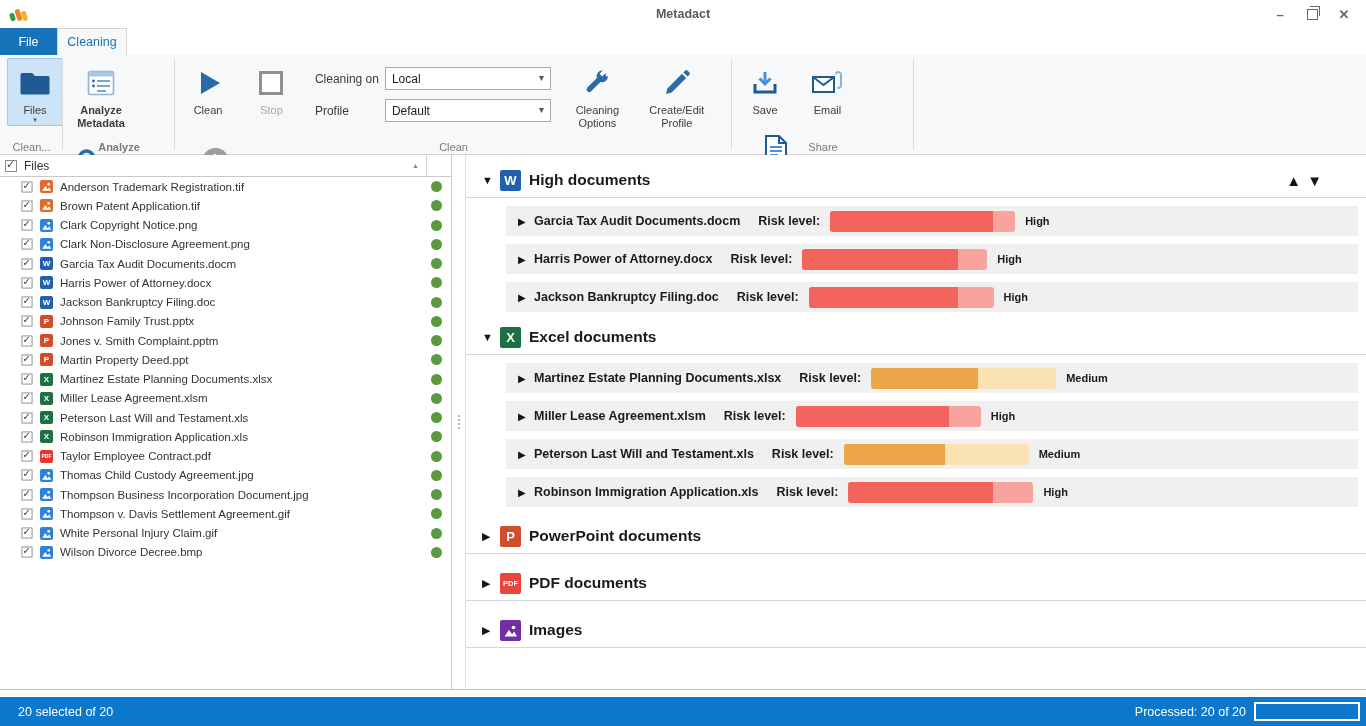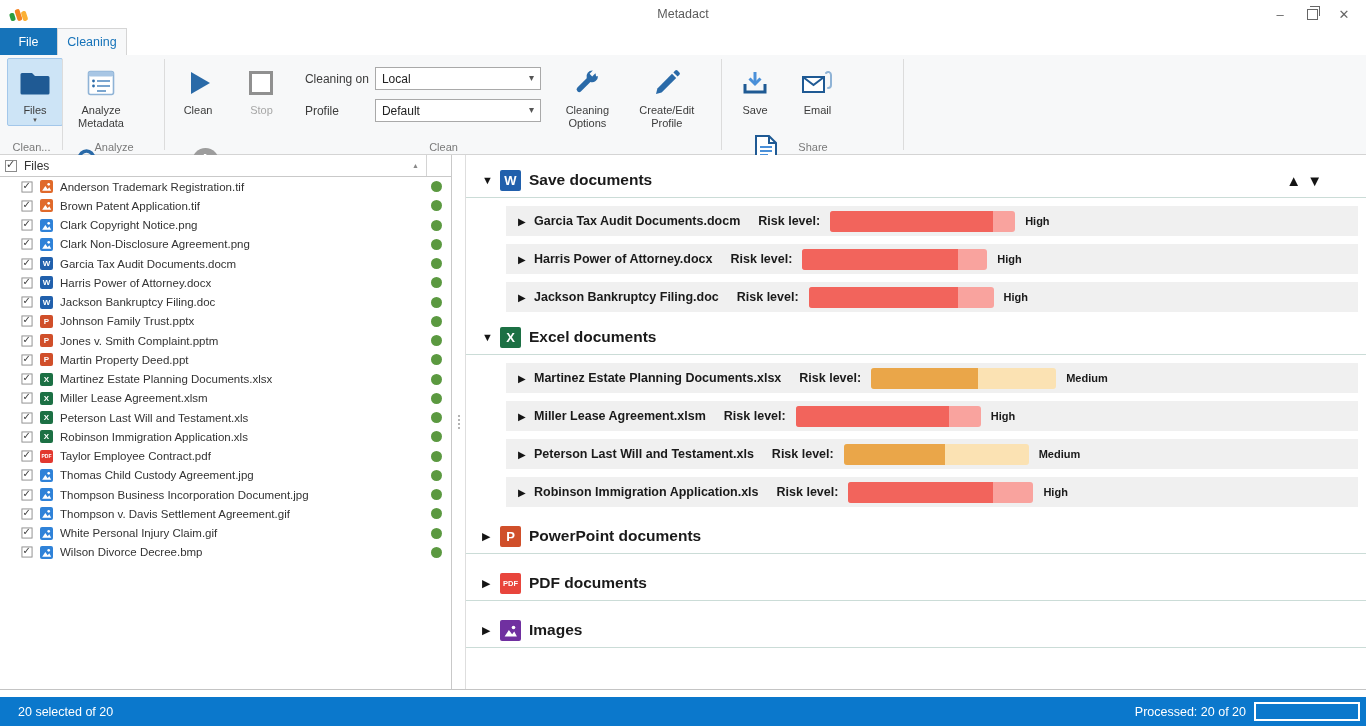--- a/index.html
+++ b/index.html
@@ -1,21 +1,21 @@
 <!DOCTYPE html>
 <html><head>
 <meta charset="utf-8">
 <style>
   html,body{margin:0;padding:0;background:#e8e8e8;}
   .app{position:relative;width:1366px;height:726px;background:#ffffff;
        font-family:"Liberation Sans",sans-serif;overflow:hidden;
        -webkit-font-smoothing:antialiased;color:#333;}
 
   
-  .titlebar{position:absolute;top:0;left:0;right:0;height:28px;background:#fff;}
+  .titlebar{position:absolute;top:0;left:0;right:0;height:28px;background:#fff;font-weight:bold;}
   .app-logo{position:absolute;left:10px;top:7px;width:22px;height:15px;}
   .app-logo i{position:absolute;bottom:1px;border-radius:2px;display:block;}
   .app-logo .b1{left:0;width:5px;height:8px;background:#2f9e41;transform:rotate(-18deg);}
   .app-logo .b2{left:6px;width:5px;height:12px;background:#f58220;transform:rotate(-18deg);}
   .app-logo .b3{left:12px;width:5px;height:10px;background:#fbb034;transform:rotate(-18deg);}
   .win-title{position:absolute;top:7px;left:0;right:0;text-align:center;font-size:12.5px;color:#5b5b5b;}
   .win-controls{position:absolute;top:0;right:8px;height:28px;display:flex;align-items:center;gap:4px;}
   .win-btn{width:28px;height:24px;display:flex;align-items:center;justify-content:center;
            color:#666;font-size:13px;cursor:default;}
   .restore-glyph{position:relative;width:9px;height:9px;border:1px solid #666;background:#fff;}
@@ -159,21 +159,21 @@
               <path d="M2 3h10l3 3h13a1.5 1.5 0 0 1 1.5 1.5V23a1.5 1.5 0 0 1-1.5 1.5H2A1.5 1.5 0 0 1 .5 23V4.5A1.5 1.5 0 0 1 2 3z" fill="#1f5a94"></path>
             </svg>
         </div>
         <div class="blabel">Files</div>
         <div style="font-size:7px;color:#555;line-height:6px;">▾</div>
       </div>
       <div class="gcaption">Clean...</div>
       <div class="gsep"></div>
     </div>
 
-    <div class="rgroup" style="width:102px;">
+    <div class="rgroup" style="width:112px;font-weight:bold;">
       <div class="btn-big" style="width:54px;margin-left:6px;">
         <div class="bicon">
           <svg width="28" height="26" viewBox="0 0 28 26">
               <rect x="1.5" y="1.5" width="25" height="23" rx="2" fill="#fff" stroke="#8fb3d6" stroke-width="1.6"></rect>
               <rect x="1.5" y="1.5" width="25" height="5" rx="2" fill="#a8c6e4"></rect>
               <circle cx="6.5" cy="11" r="1.4" fill="#2a6aa8"></circle>
               <rect x="10" y="10" width="13" height="2" fill="#7aa5cf"></rect>
               <circle cx="6.5" cy="16" r="1.4" fill="#2a6aa8"></circle>
               <rect x="10" y="15" width="13" height="2" fill="#7aa5cf"></rect>
               <rect x="10" y="20" width="9" height="2" fill="#7aa5cf"></rect>
@@ -477,21 +477,21 @@
         <i></i>
       </div>
 
     <div class="results">
       <div class="nav-arrows">▲▼</div>
       <div id="sections">
           <div class="section">
     <div class="section-header">
       <div class="exp-arrow">▼</div>
       <div class="sec-icon sec-word">W</div>
-      <div class="sec-title">Save documents</div>
+      <div class="sec-title">High documents</div>
     </div>
     <div class="sec-items">
               <div class="item-row">
     <div class="exp-arrow">▶</div>
     <div class="item-name">Garcia Tax Audit Documents.docm</div>
     <div class="risk-label">Risk level:</div>
     <div class="risk-bar" style="background: rgb(249, 163, 158);">
                   <div class="risk-fill" style="width: 88%; background: rgb(242, 100, 92);"></div>
                 </div>
     <div class="risk-text">High</div>

